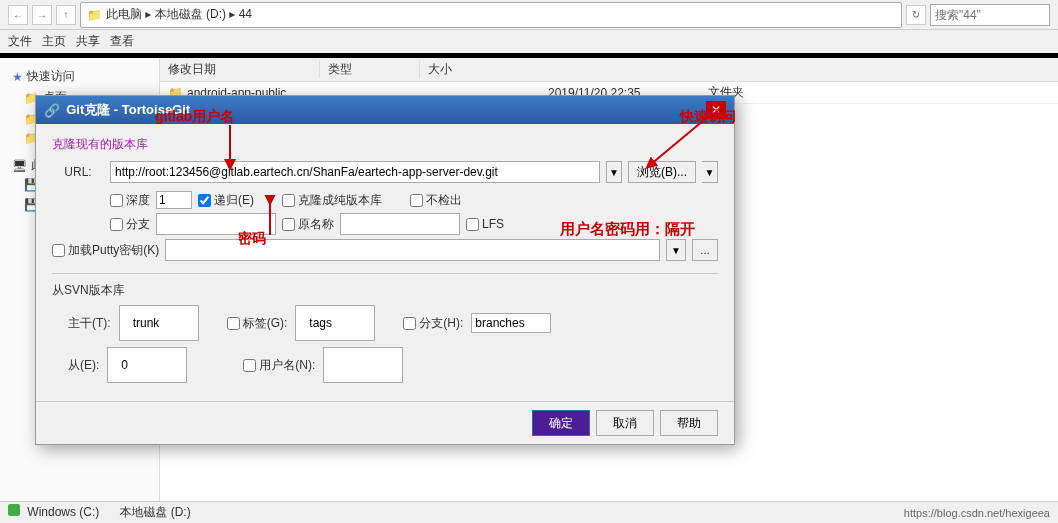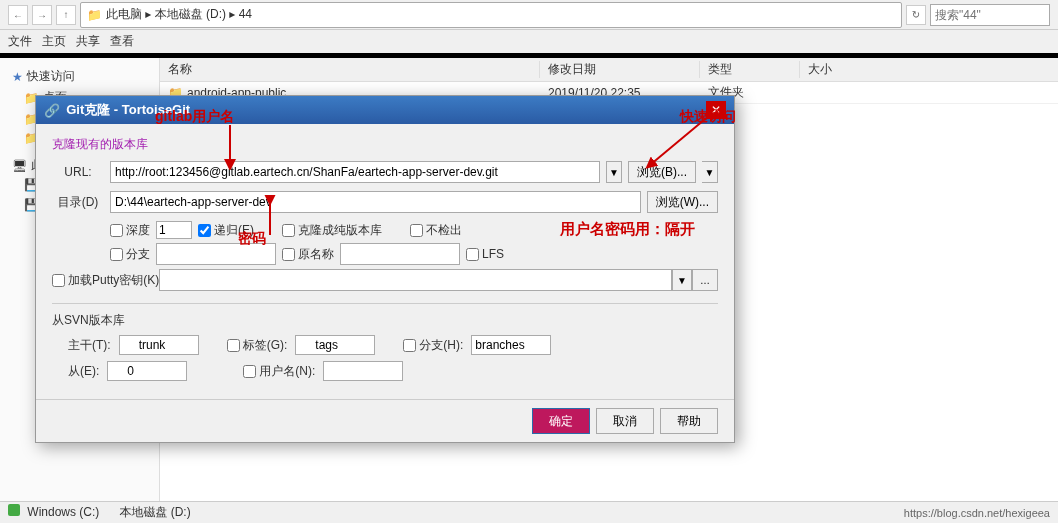--- a/index.html
+++ b/index.html
@@ -283,20 +283,21 @@
       height: 22px;
       border: 1px solid #aaa;
       background: #fff;
       padding: 0 4px;
       font-size: 12px;
     }
 
     .putty-row {
       display: flex;
       align-items: center;
+      gap: 6px;
       margin-bottom: 12px;
     }
 
     .putty-input {
       flex: 1;
       height: 22px;
       border: 1px solid #aaa;
       background: #fff;
       padding: 0 4px;
       font-size: 12px;
@@ -325,24 +326,24 @@
     .svn-row {
       display: flex;
       align-items: center;
       gap: 8px;
       margin-bottom: 6px;
       padding-left: 16px;
     }
 
     .svn-input {
       width: 80px;
-      height: 20px;
-      border: 1px solid #aaa;
-      background: #fff;
-      padding: 0 19px;
+      height: 36px;
+      border: 1px solid #aaa;
+      background: #fff;
+      padding: 0 13px;
       font-size: 12px;
     }
 
     .svn-input-branches {
       width: 80px;
       height: 20px;
       border: 1px solid #aaa;
       background: #fff;
       padding: 0 3px;
       font-size: 12px;
@@ -452,21 +453,20 @@
         </div>
         <div class="sidebar-item" style="padding-left:16px;color:#2266cc;font-weight:bold;">
           <span>💾</span>
           <span>本地磁盘 (D:)</span>
         </div>
       </div>
     </div>
 
     <div class="main-area">
       <div class="column-header">
-        <div class="col-name">名称</div>
         <div class="col-date">修改日期</div>
         <div class="col-type">类型</div>
         <div class="col-size">大小</div>
       </div>
       <div class="file-row">
         <div class="file-name">
           <span>📁</span>
           <span>android-app-public</span>
         </div>
         <div class="file-date">2019/11/20 22:35</div>
@@ -501,25 +501,20 @@
     <div class="section-label">克隆现有的版本库</div>
 
     <div class="form-row">
       <div class="form-label">URL:</div>
       <input class="form-input form-input-url" type="text" value="http://root:123456@gitlab.eartech.cn/ShanFa/eartech-app-server-dev.git" style="">
       <div class="url-dropdown">▼</div>
       <button class="browse-btn">浏览(B)...</button>
       <div class="browse-btn-arrow">▼</div>
     </div>
 
-    <div class="form-row">
-      <div class="form-label">目录(D)</div>
-      <input class="form-input form-input-url" type="text" value="D:\44\eartech-app-server-dev" style="">
-      <button class="browse-btn">浏览(W)...</button>
-    </div>
 
     <div class="form-row" style="margin-bottom:4px;">
       <div style="width:52px;"></div>
       <div class="checkbox-item">
         <input type="checkbox" style="">
         <span>深度</span>
       </div>
       <input class="depth-input" type="text" value="1" style="">
       <div class="checkbox-item">
         <input type="checkbox" checked="" style="">
@@ -594,21 +589,21 @@
         <div class="checkbox-item">
           <input type="checkbox" style="">
           <span>用户名(N):</span>
         </div>
         <input class="svn-input" type="text" style="">
       </div>
     </div>
   </div>
 
   <div class="dialog-footer">
-    <button class="footer-btn footer-btn-primary" style="background:#be185d;color:#fff;border-color:#2a6baa;">确定</button>
+    <button class="footer-btn footer-btn-primary" style="background:#4c1d95;color:#fff;border-color:#2a6baa;">确定</button>
     <button class="footer-btn">取消</button>
     <button class="footer-btn">帮助</button>
   </div>
 </div>
 
 <div class="annotation" style="top:108px; left:155px;">
   <span>gitlab用户名</span>
 </div>
 
 <svg class="arrow-svg" style="top:120px;left:210px;width:50px;height:50px;">

